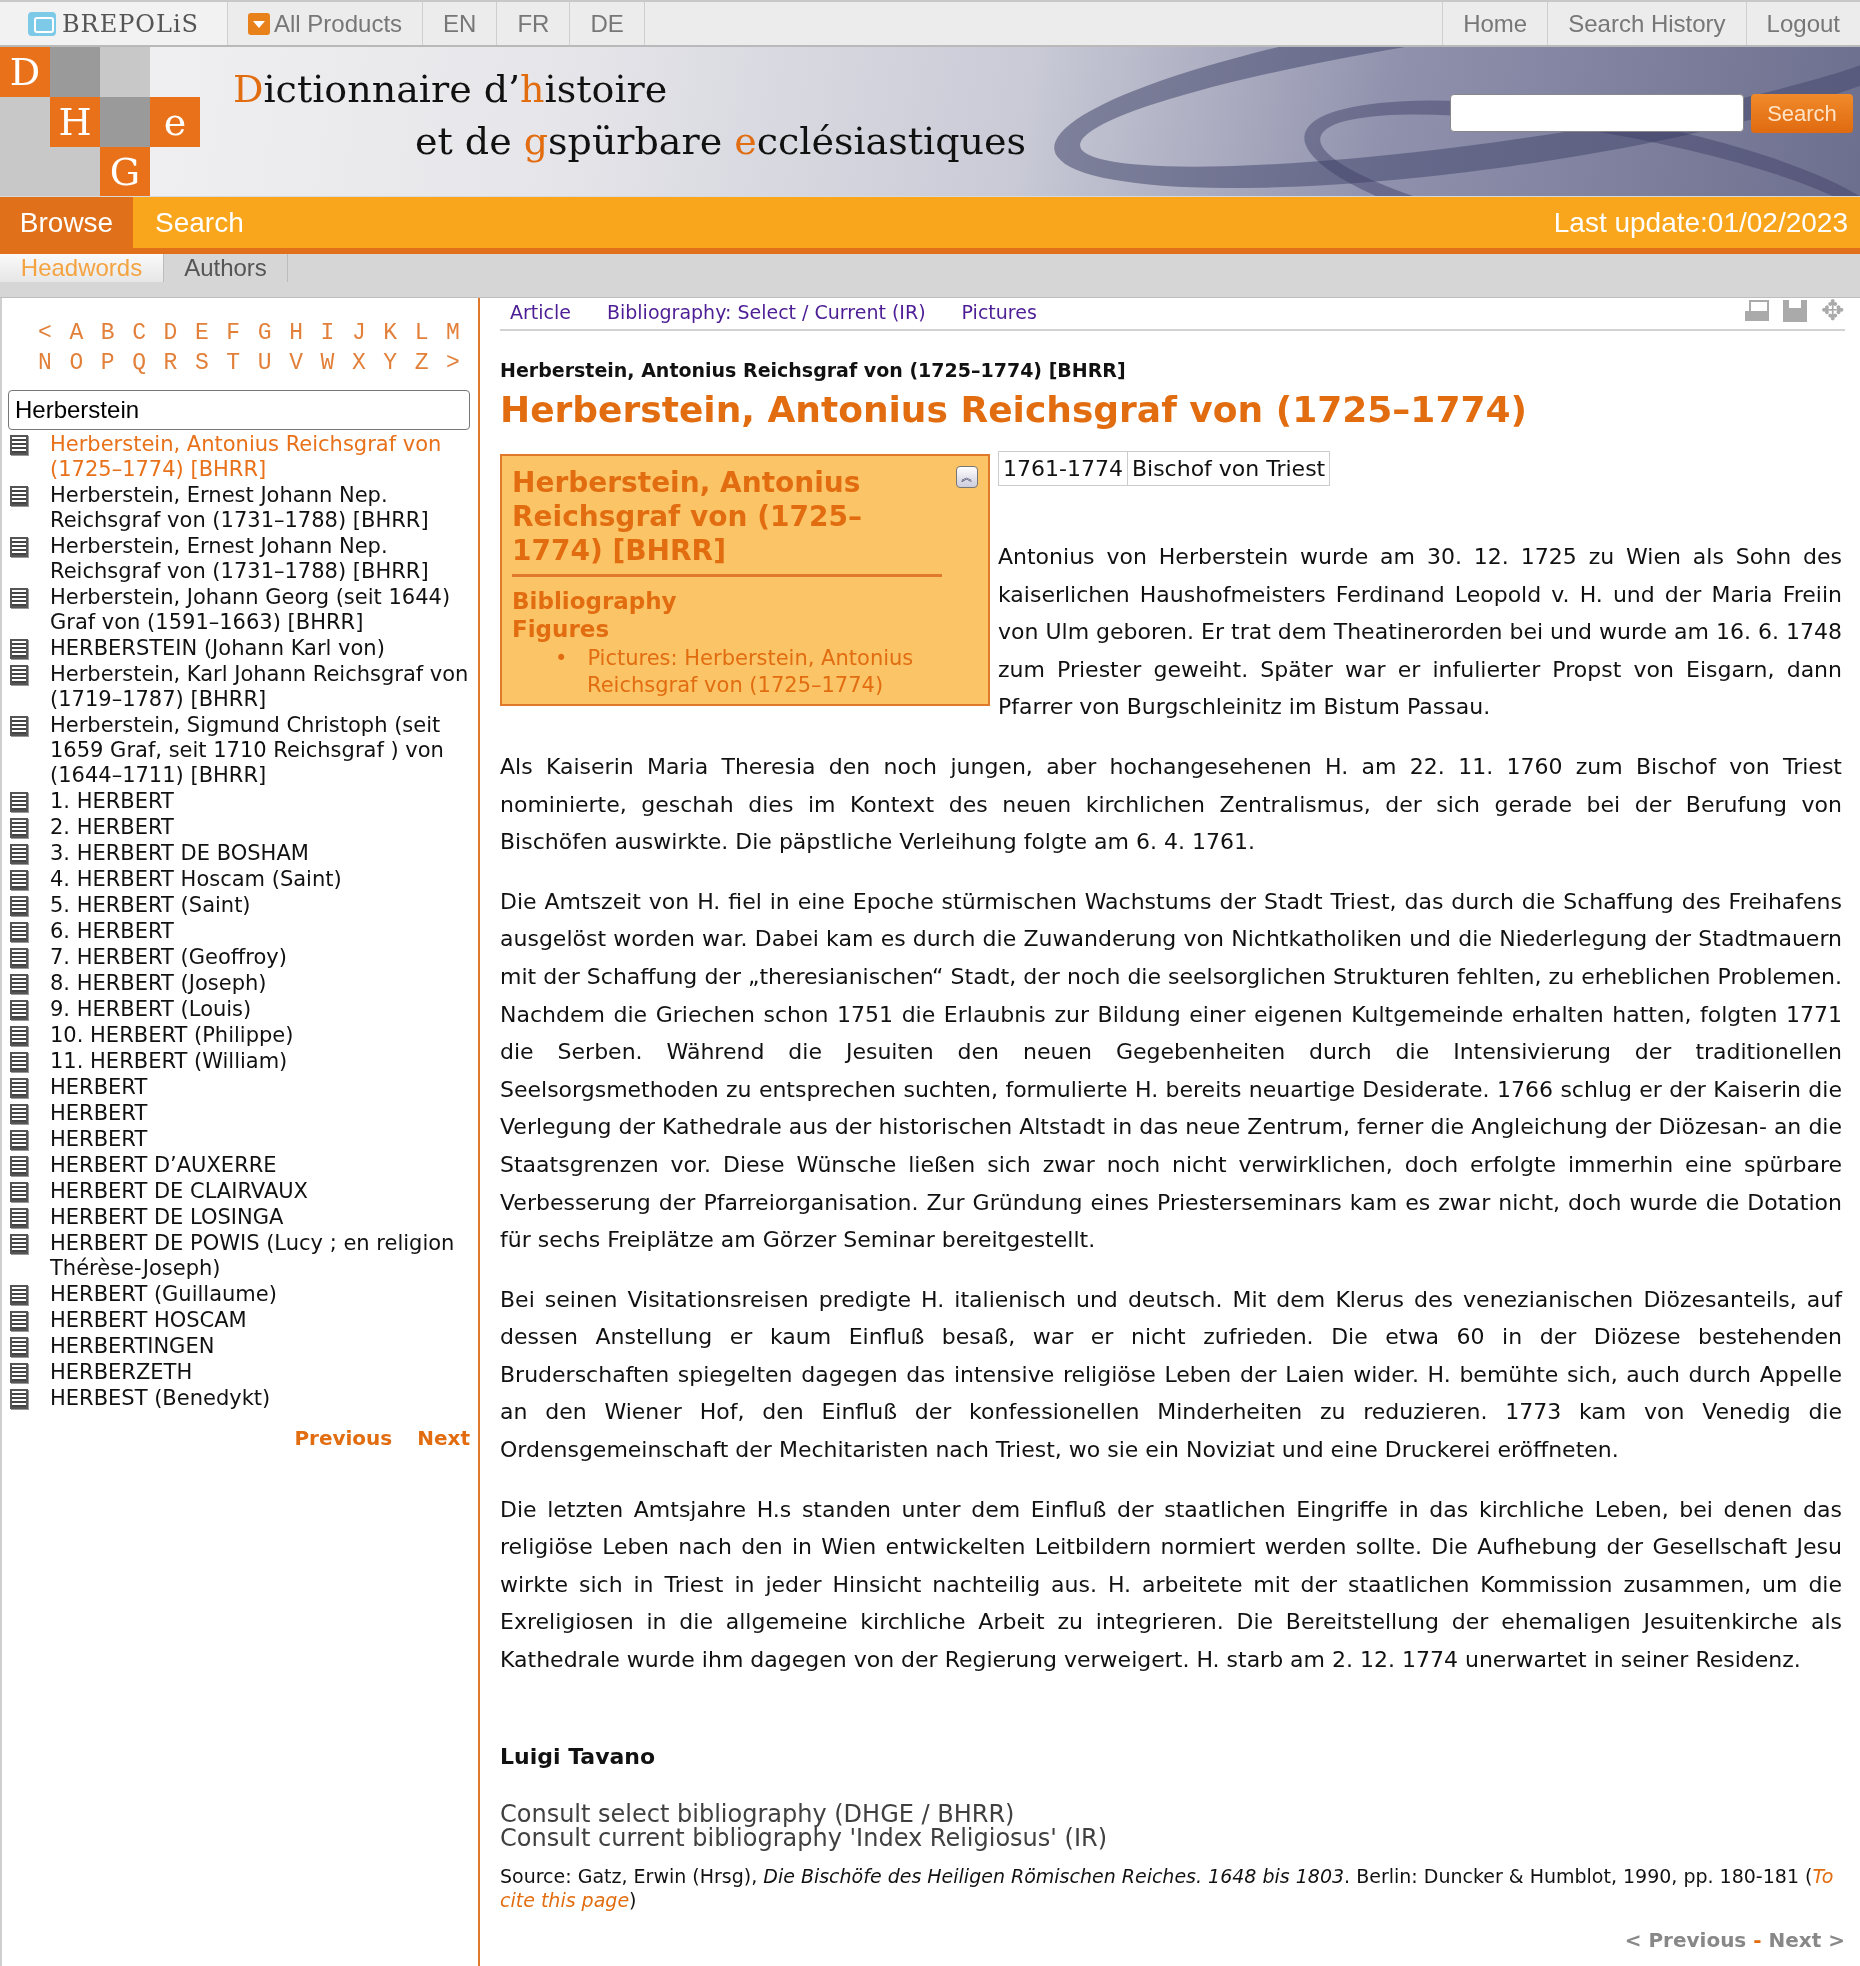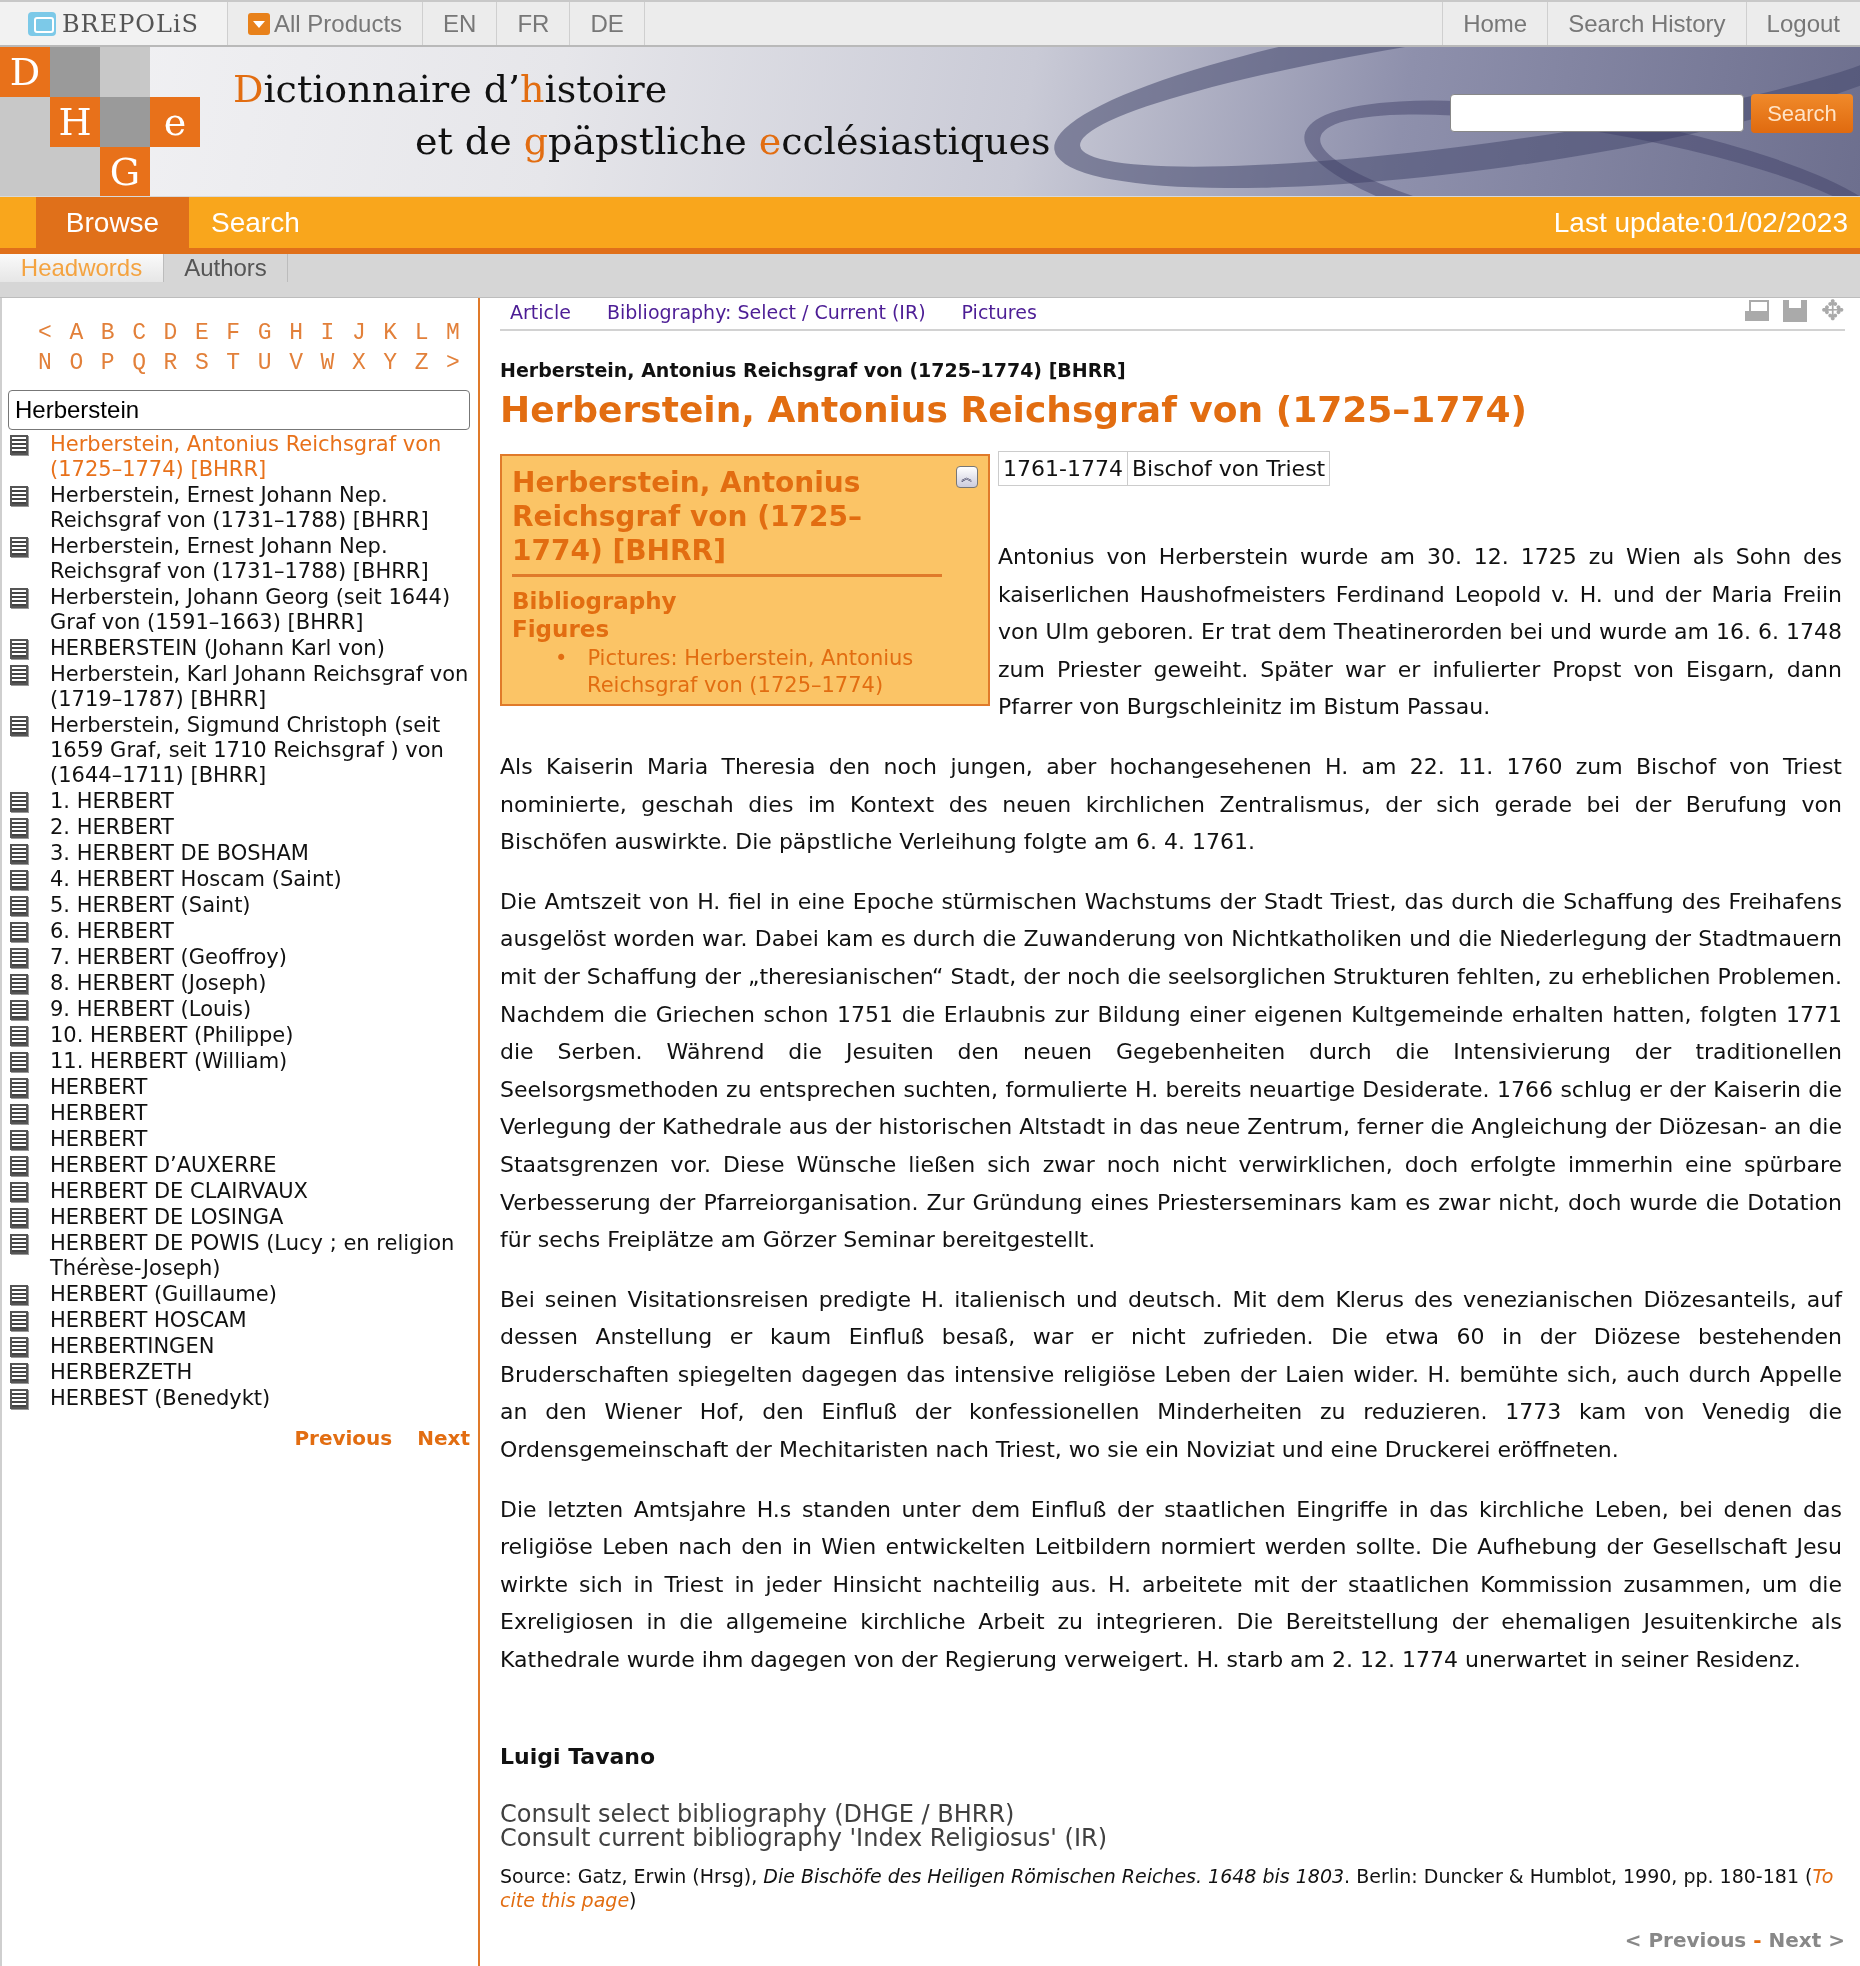--- a/index.html
+++ b/index.html
@@ -30,21 +30,21 @@
   .dhge .w { background: transparent; }
   .title-1 { position: absolute; left: 233px; top: 20px; font-family: "DejaVu Serif", serif; font-size: 38px; color: #111; }
   .title-2 { position: absolute; left: 415px; top: 72px; font-family: "DejaVu Serif", serif; font-size: 38px; color: #111; }
   .title-1 .hl, .title-2 .hl { color: #e26d11; }
   .hsearch { position: absolute; left: 1450px; top: 47px; width: 294px; height: 38px; background: #fff; border: 1px solid #888; border-radius: 4px; }
   .hsearch-btn { position: absolute; left: 1751px; top: 47px; width: 102px; height: 39px; background: linear-gradient(#f08a2a, #e06a0f); border-radius: 4px; color: #ffe3c6; font-family: "Liberation Sans", sans-serif; font-size: 22px; display: flex; align-items: center; justify-content: center; }
 
   
   .nav { position: absolute; left: 0; top: 196px; width: 1860px; height: 58px; background: #f9a61c; border-top: 1px solid #d9d9d9; border-bottom: 6px solid #e0701a; display: flex; align-items: center; }
   .nav .tab { height: 100%; display: flex; align-items: center; padding: 0 22px; font-family: "Liberation Sans", sans-serif; font-size: 28px; color: #fff; }
-  .nav .tab.active { background: #e0701a; width: 153px; justify-content: center; padding: 4px; margin-left: 36px; }
+  .nav .tab.active { background: #e0701a; width: 133px; justify-content: center; padding: 4px; }
   .nav .update { margin-left: auto; padding-right: 12px; font-family: "Liberation Sans", sans-serif; font-size: 28px; color: #fff; }
 
   
   .subtabs { position: absolute; left: 0; top: 254px; width: 1860px; height: 44px; background: #d6d6d6; border-bottom: 1px solid #bdbdbd; display: flex; }
   .subtabs .st { height: 28px; padding: 0 20px; display: flex; align-items: center; font-family: "Liberation Sans", sans-serif; font-size: 24px; color: #555; border-right: 1px solid #bcbcbc; }
   .subtabs .st.active { background: linear-gradient(#fafafa, #e6e6e6); color: #f4a340; width: 164px; justify-content: center; }
   .subtabs .st.auth { width: 124px; justify-content: center; }
 
   
   .sidebar { position: absolute; left: 0; top: 298px; width: 480px; height: 1668px; border-left: 2px solid #cfcfcf; border-right: 2px solid #e07a2a; }
@@ -127,21 +127,21 @@
     <div class="lg"></div>
     <div class="o">H</div>
     <div class="g"></div>
     <div class="o">e</div>
     <div class="lg"></div>
     <div class="lg"></div>
     <div class="o">G</div>
     <div class="w"></div>
   </div>
   <div class="title-1"><span class="hl">D</span><span>ictionnaire d’</span><span class="hl">h</span><span>istoire</span></div>
-  <div class="title-2"><span>et de </span><span class="hl">g</span><span>päpstliche </span><span class="hl">e</span><span>cclésiastiques</span></div>
+  <div class="title-2"><span>et de </span><span class="hl">g</span><span>spürbare </span><span class="hl">e</span><span>cclésiastiques</span></div>
   <input class="hsearch" type="text" placeholder="" style="">
   <div class="hsearch-btn">Search</div>
 </div>
 
 <div class="nav">
   <div class="tab active">Browse</div>
   <div class="tab">Search</div>
   <div class="update">Last update:01/02/2023</div>
 </div>
 

